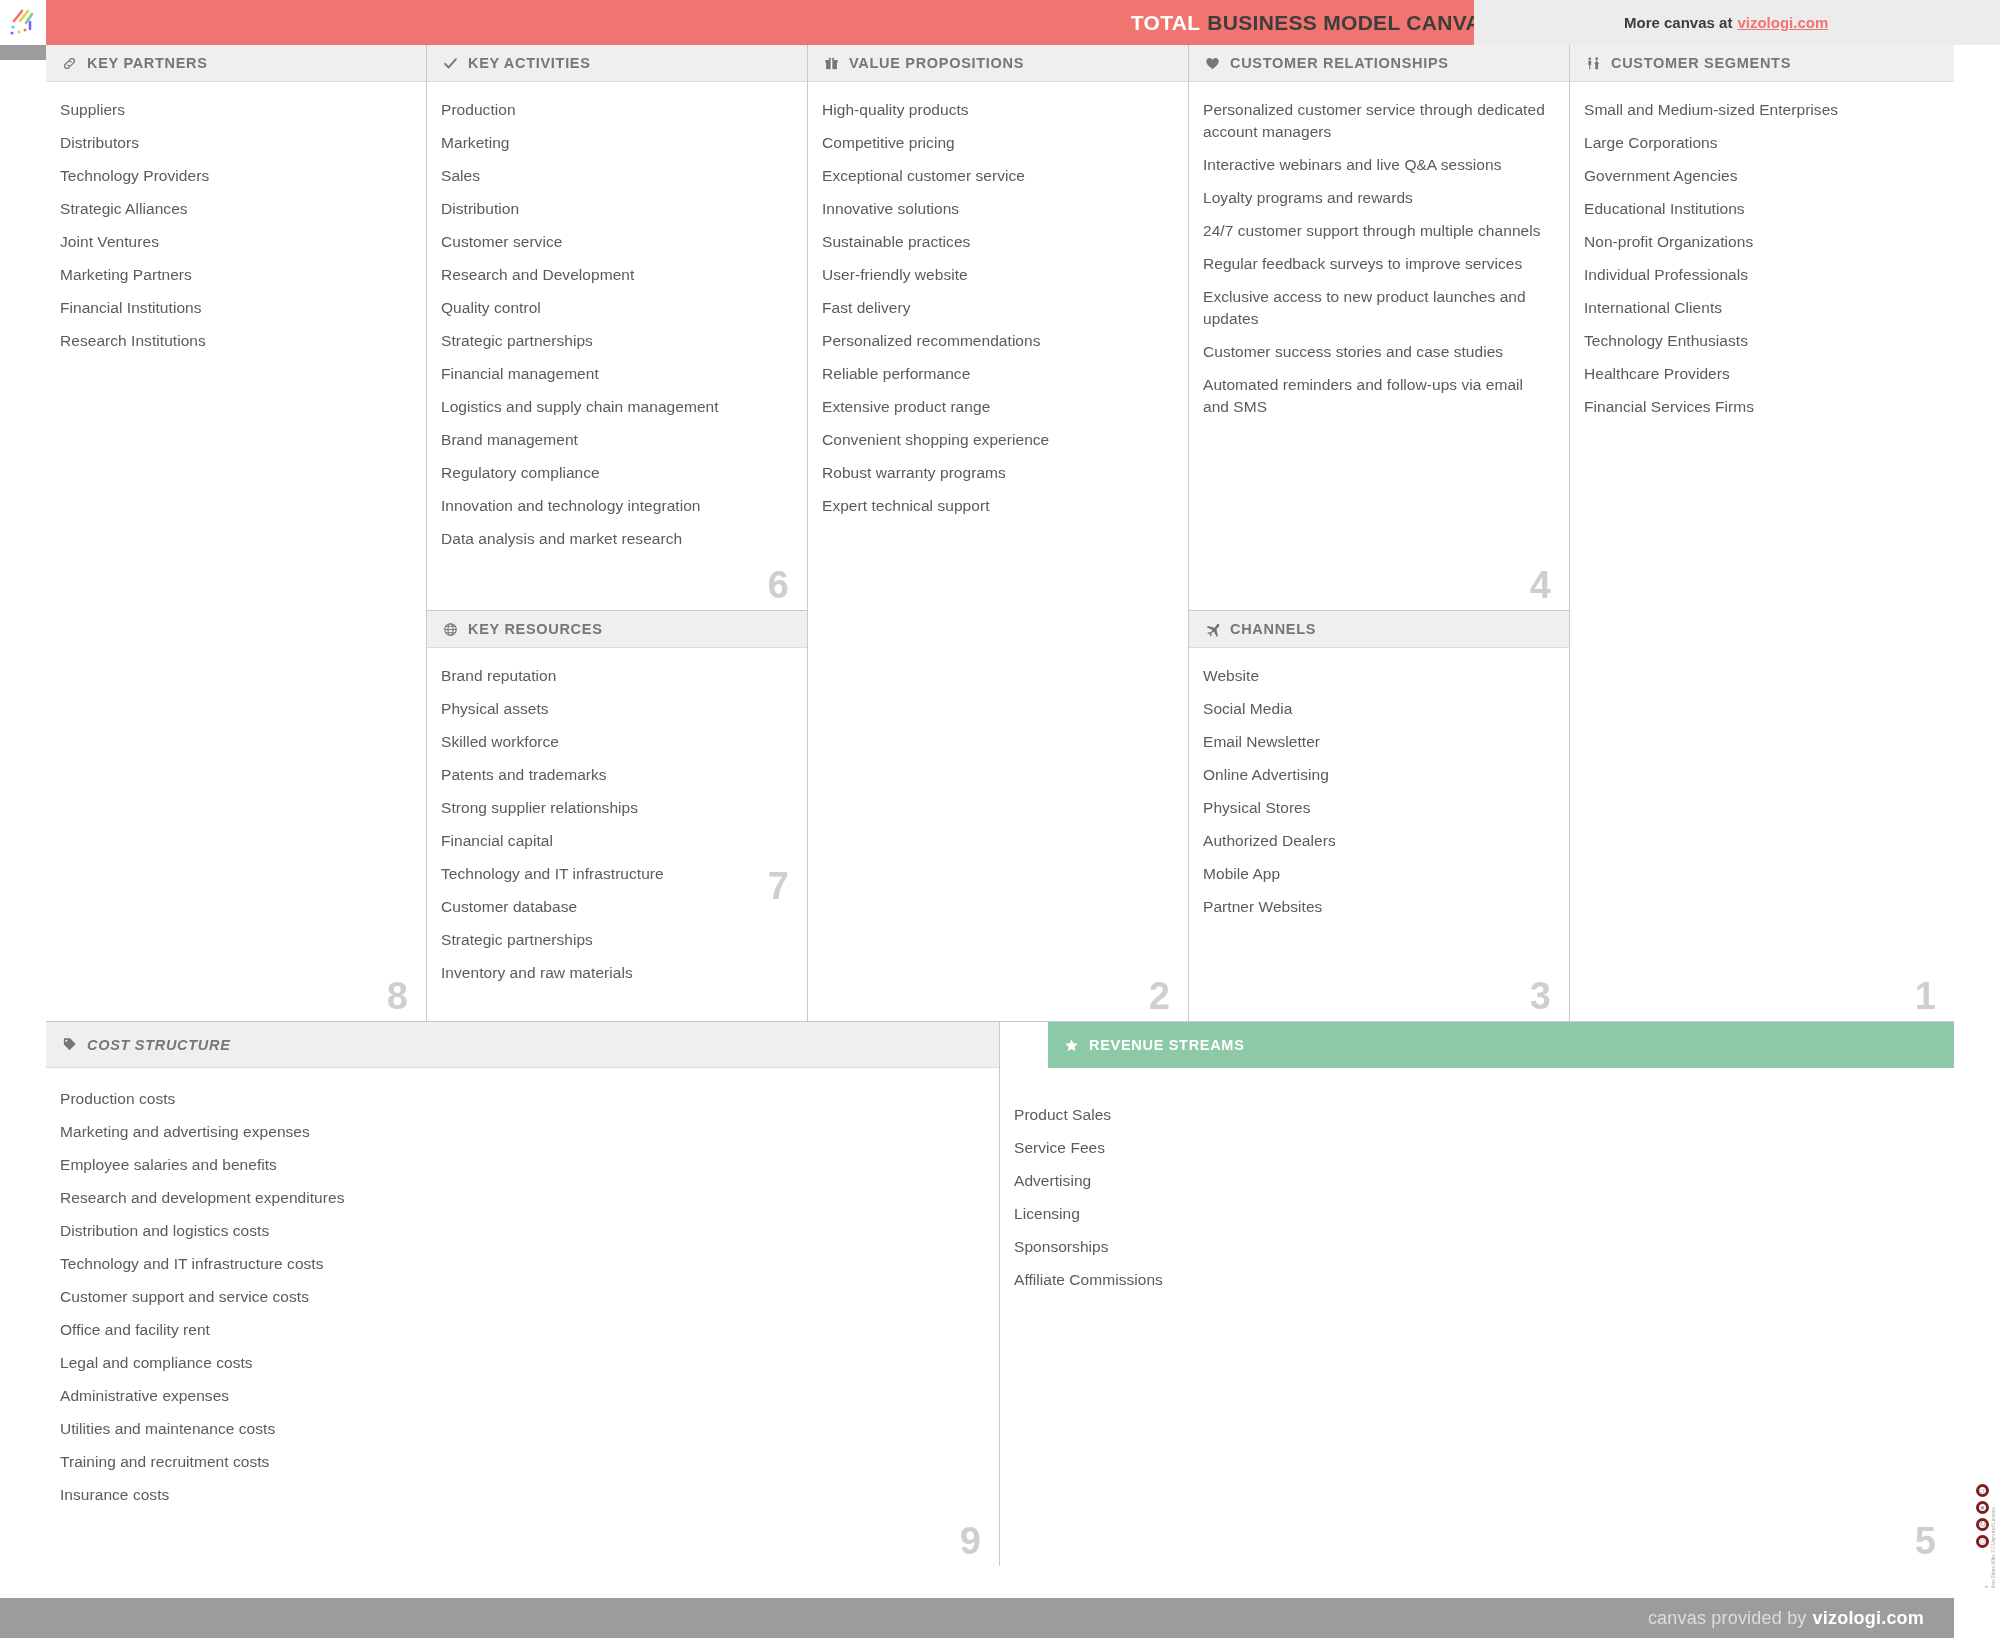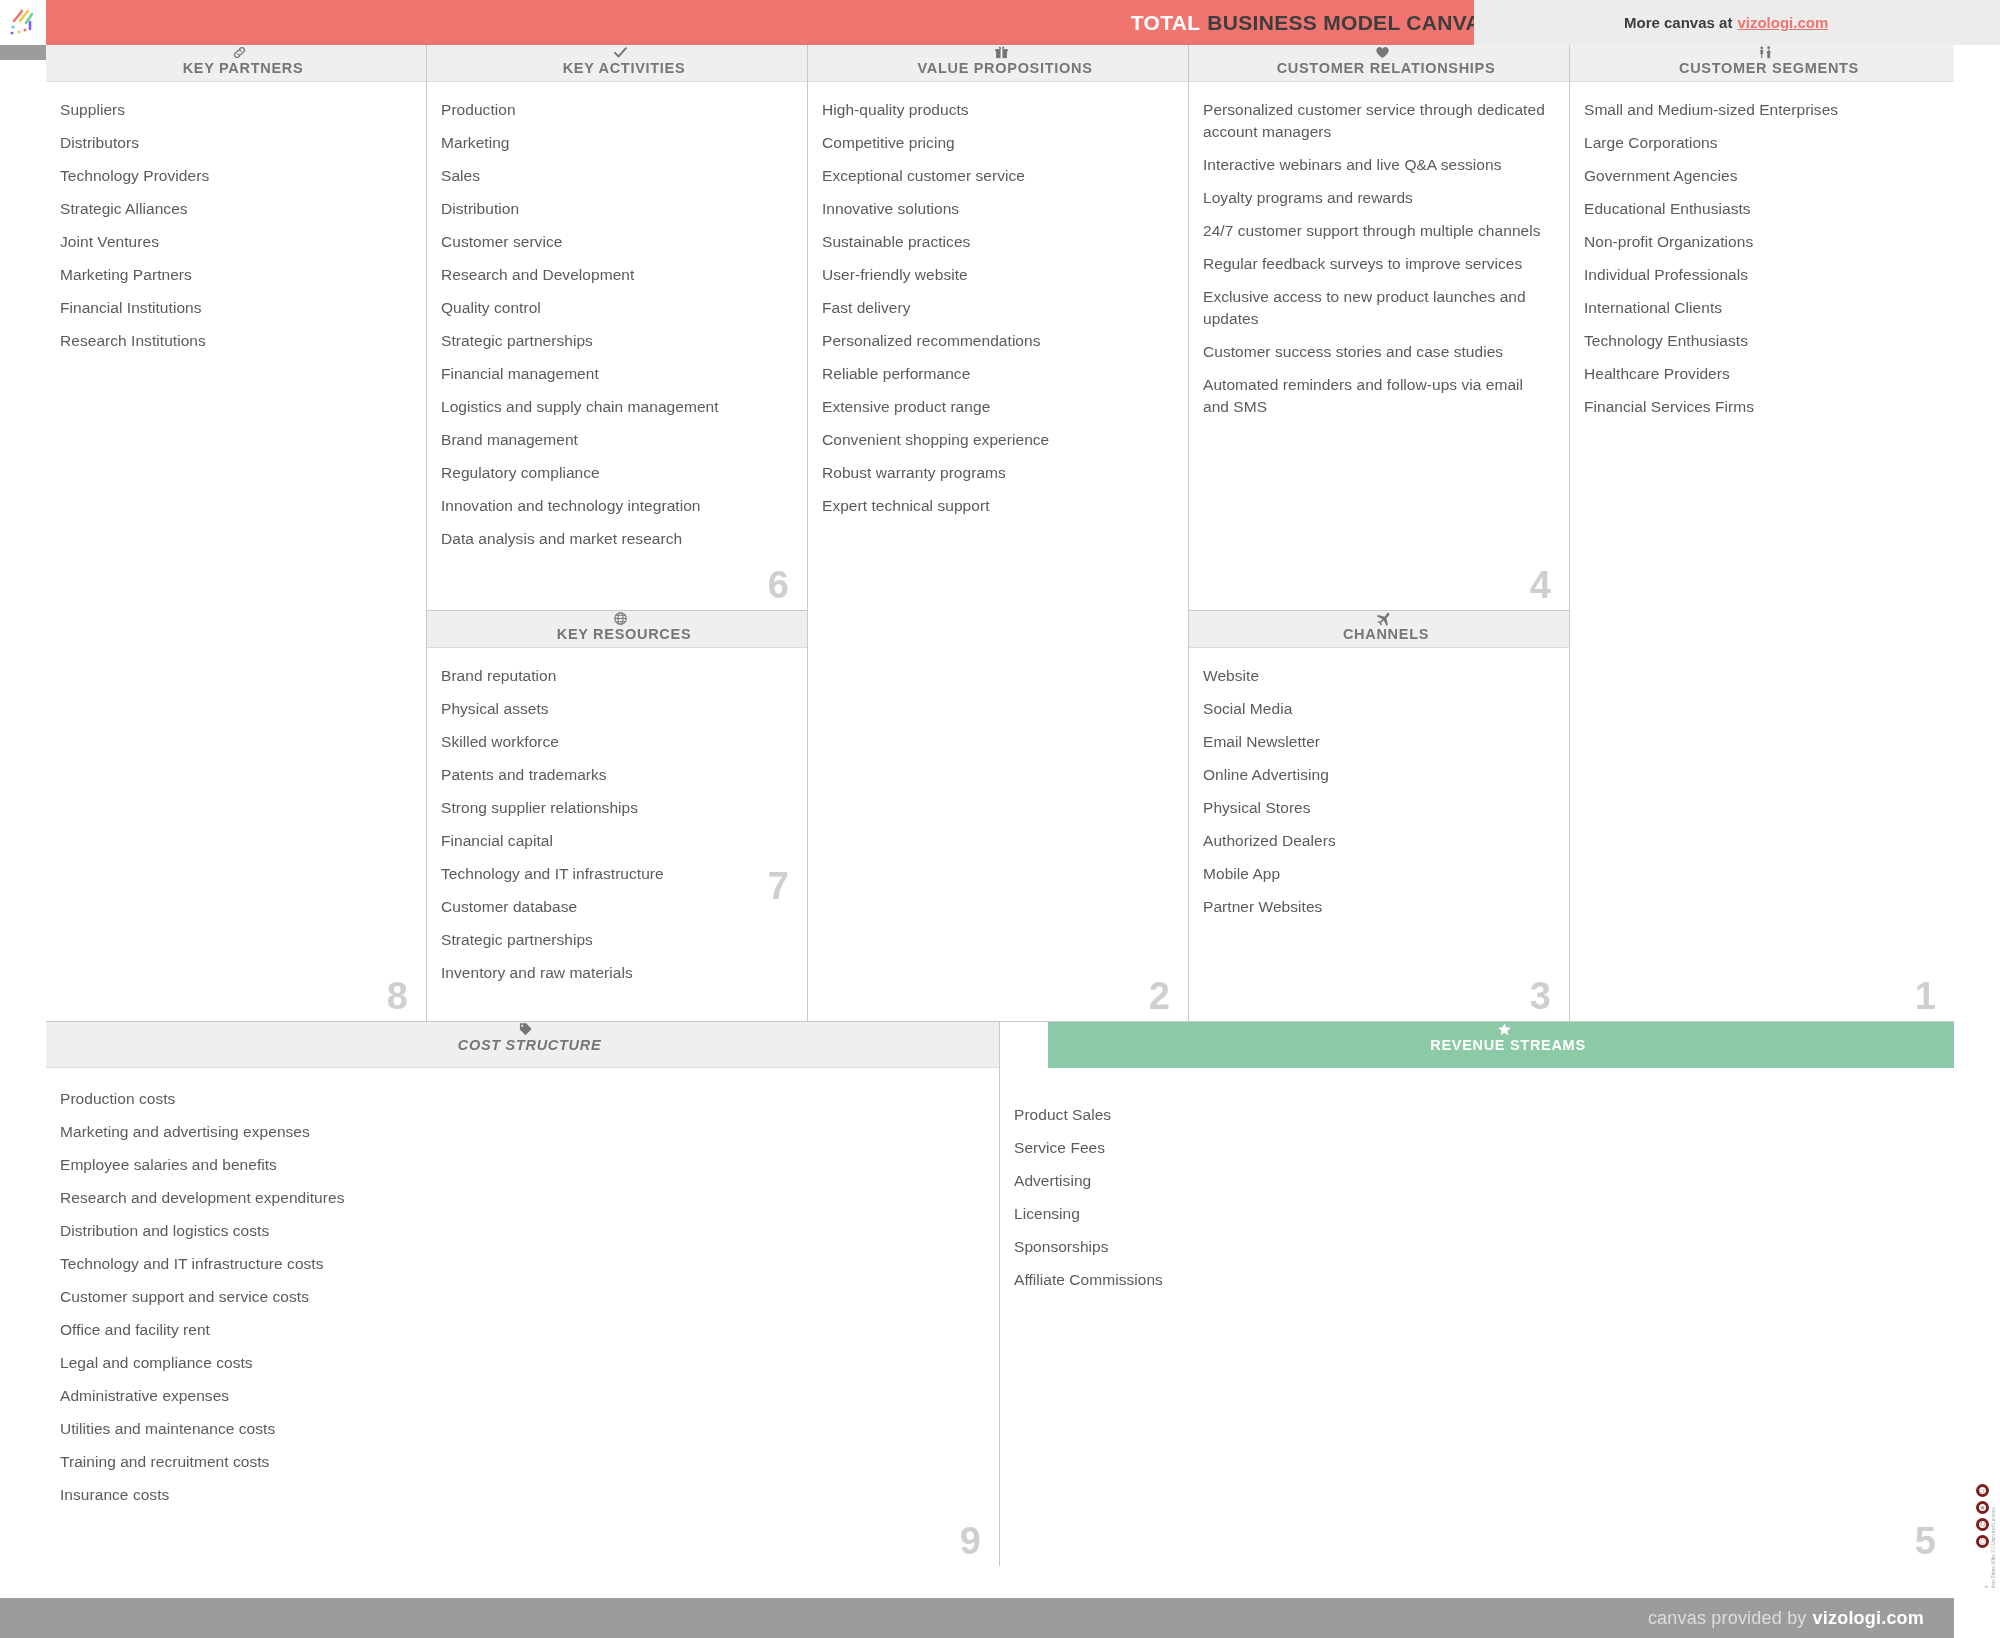--- a/index.html
+++ b/index.html
@@ -104,21 +104,20 @@
     height: 37px;
     background: #efefef;
     display: flex;
     align-items: center;
     padding-left: 14px;
     font-size: 14.5px;
     font-weight: bold;
     letter-spacing: 0.7px;
     color: #767676;
     border-bottom: 1px solid #dcdcdc;
-    flex-direction: column;
   }
   .cell-head.green {
     background: #8cc9a6;
     color: #ffffff;
     border-bottom: none;
   }
   .cell-head .hicon {
     display: inline-flex;
     align-items: center;
     justify-content: center;
@@ -423,21 +422,21 @@
             <path d="M12.4 4.6 L15 8.6 h-1.1 v5.6 h-3 V8.6 H9.8 z" fill="#767676"></path>
           </svg>
         </span>
         <span>CUSTOMER SEGMENTS</span>
       </div>
       <div class="cell-body" style="height:939px;">
         <div>
             <div class="entry">Small and Medium-sized Enterprises</div>
             <div class="entry">Large Corporations</div>
             <div class="entry">Government Agencies</div>
-            <div class="entry">Educational Enthusiasts</div>
+            <div class="entry">Educational Institutions</div>
             <div class="entry">Non-profit Organizations</div>
             <div class="entry">Individual Professionals</div>
             <div class="entry">International Clients</div>
             <div class="entry">Technology Enthusiasts</div>
             <div class="entry">Healthcare Providers</div>
             <div class="entry">Financial Services Firms</div>
           </div>
         <span class="cell-num">1</span>
       </div>
     </div>

